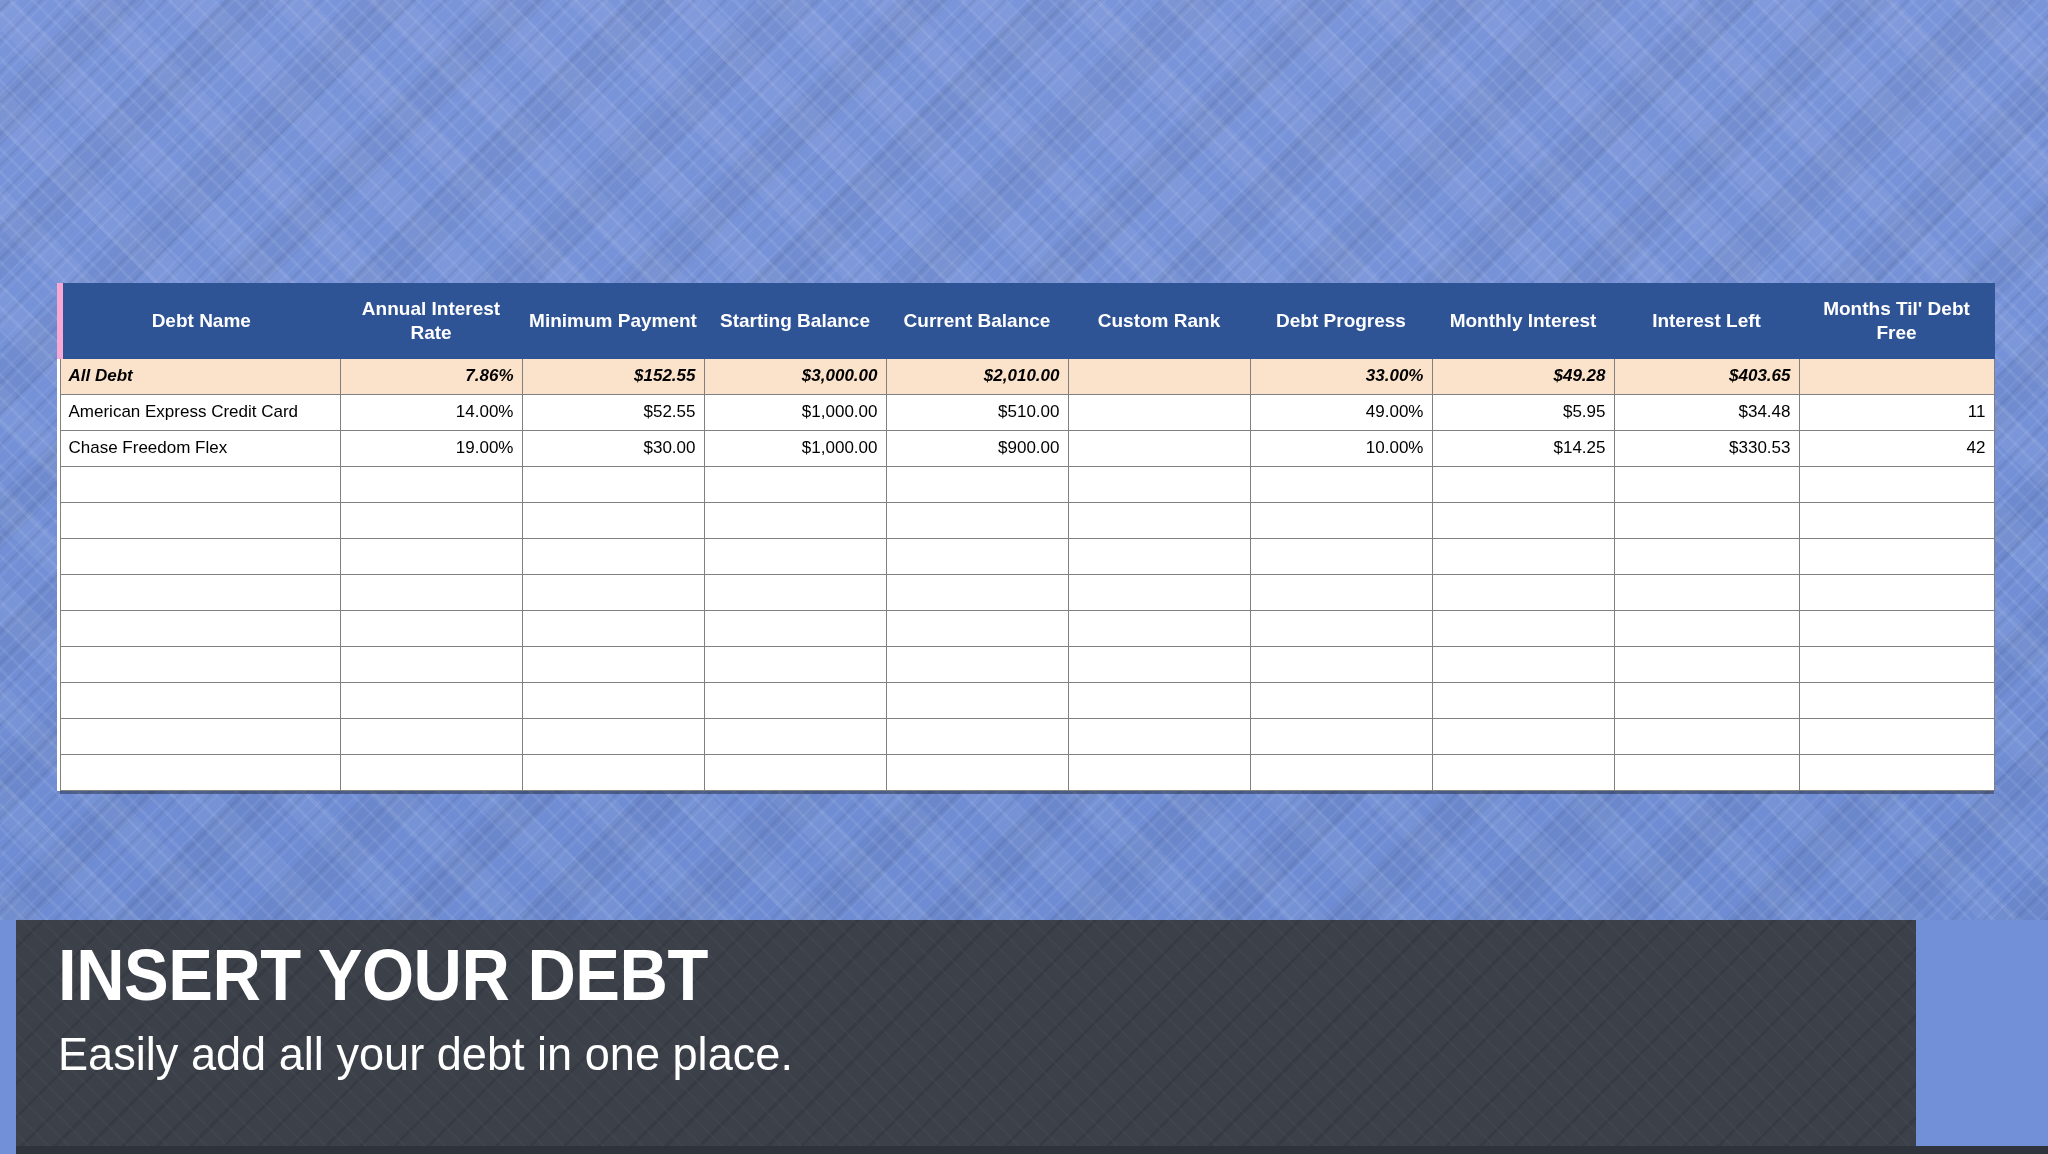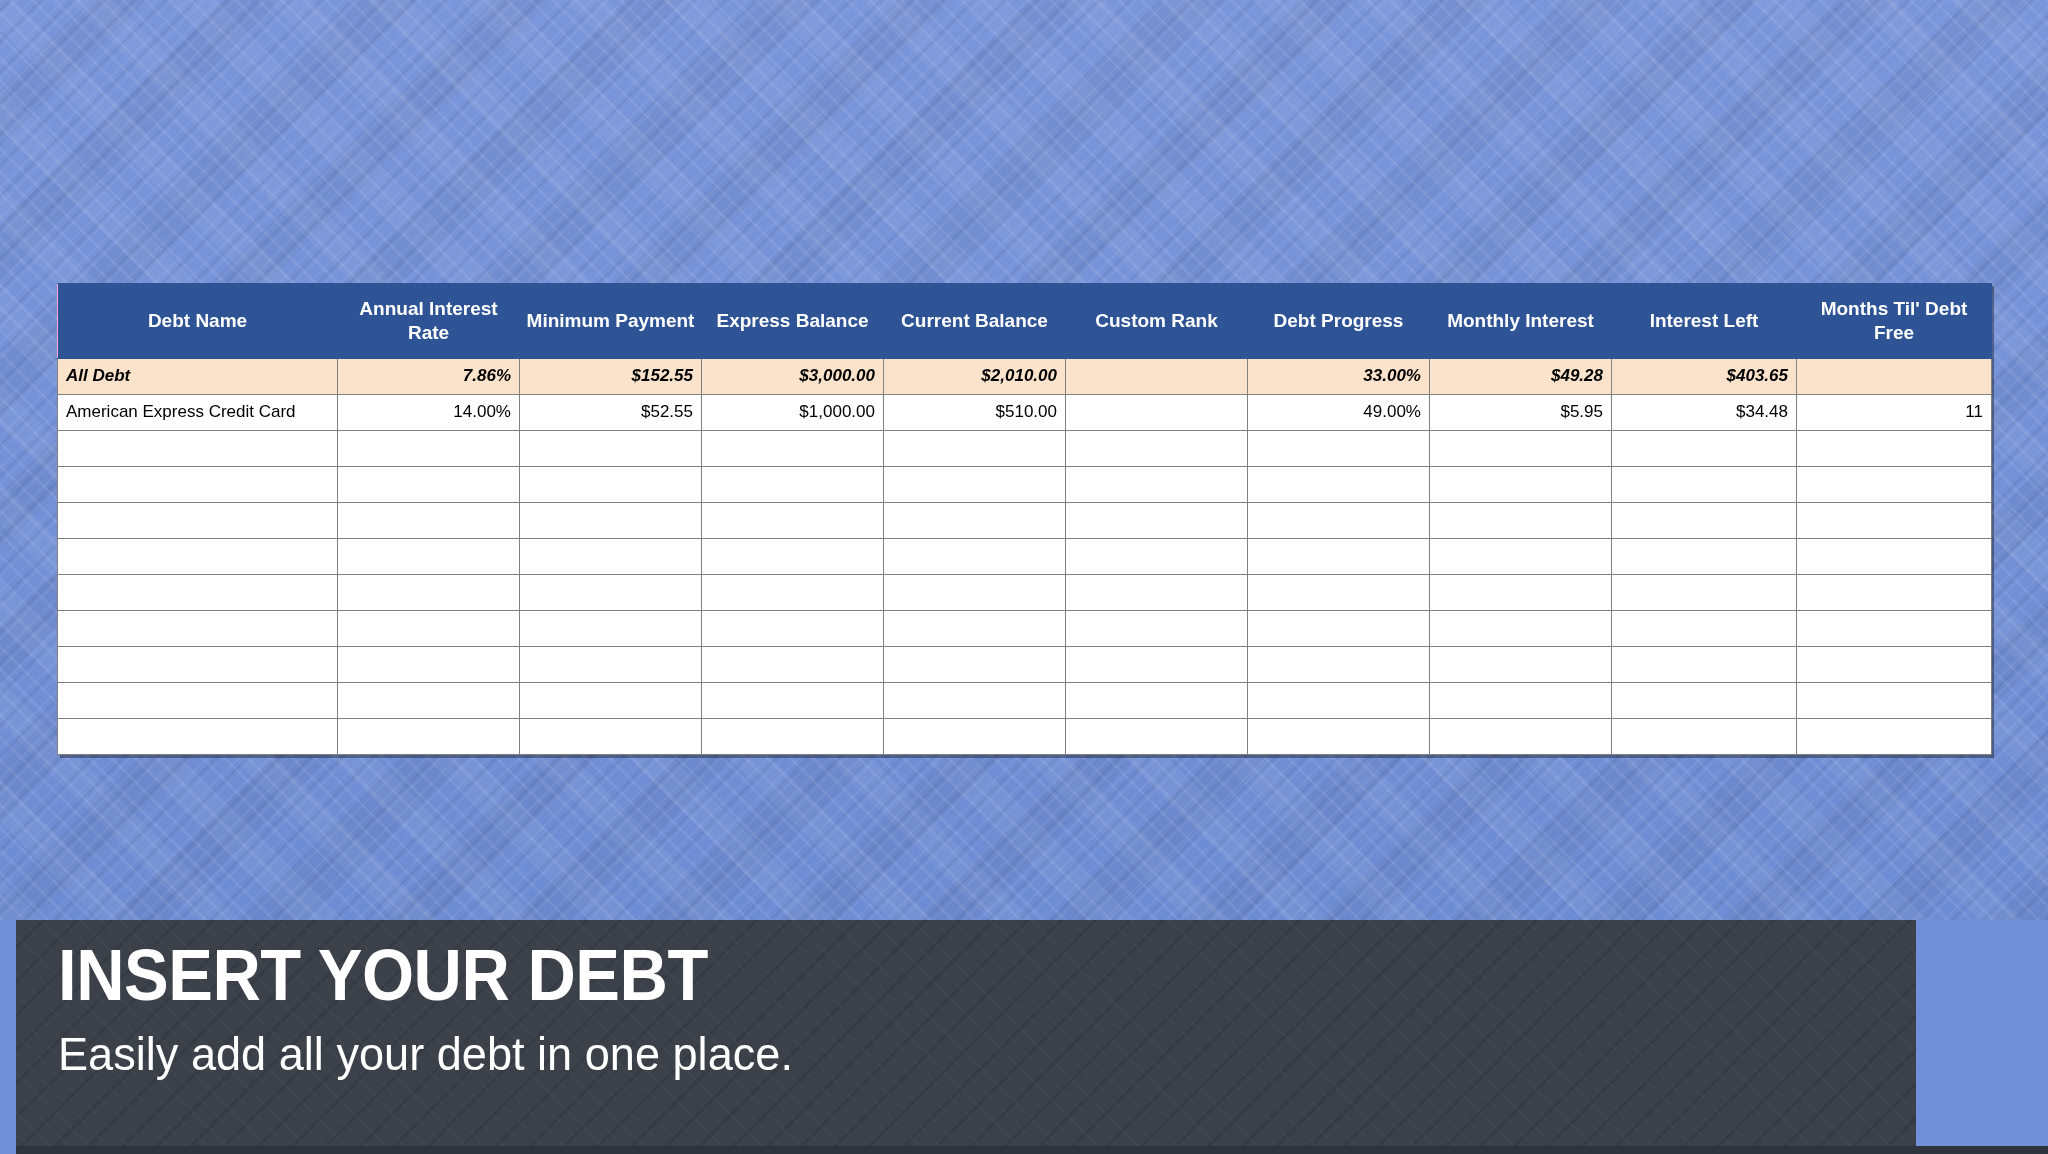--- a/index.html
+++ b/index.html
@@ -86,21 +86,21 @@
     color: #ffffff;
     font-weight: bold;
     font-size: 19px;
     line-height: 1.25;
     padding: 13px 6px;
     text-align: center;
     border: 1px solid #2f5496;
     vertical-align: middle;
   }
   table.sheet thead th.first {
-    border-left: 1px solid #f9a8d4;
+    border-left: 6px solid #f9a8d4;
   }
 
   table.sheet td {
     border: 1px solid #808080;
     height: 31px;
     padding: 2px 8px;
     vertical-align: middle;
     font-size: 17px;
     white-space: nowrap;
     overflow: hidden;
@@ -180,21 +180,21 @@
           <col class="c6">
           <col class="c7">
           <col class="c8">
           <col class="c9">
       </colgroup>
       <thead>
         <tr>
           <th class="first">Debt Name</th>
           <th>Annual Interest Rate</th>
           <th>Minimum Payment</th>
-          <th>Express Balance</th>
+          <th>Starting Balance</th>
           <th>Current Balance</th>
           <th>Custom Rank</th>
           <th>Debt Progress</th>
           <th>Monthly Interest</th>
           <th>Interest Left</th>
           <th>Months Til' Debt Free</th>
         </tr>
       </thead>
       <tbody>
         <tr class="total-row">
@@ -216,20 +216,32 @@
           <td class="num">$52.55</td>
           <td class="num">$1,000.00</td>
           <td class="num">$510.00</td>
           <td class="num"></td>
           <td class="num">49.00%</td>
           <td class="num">$5.95</td>
           <td class="num">$34.48</td>
           <td class="num">11</td>
         </tr>
 
+        <tr>
+          <td class="txt">Chase Freedom Flex</td>
+          <td class="num">19.00%</td>
+          <td class="num">$30.00</td>
+          <td class="num">$1,000.00</td>
+          <td class="num">$900.00</td>
+          <td class="num"></td>
+          <td class="num">10.00%</td>
+          <td class="num">$14.25</td>
+          <td class="num">$330.53</td>
+          <td class="num">42</td>
+        </tr>
 
 
         <tr>
           <td class="txt empty"></td>
           <td class="num empty"></td>
           <td class="num empty"></td>
           <td class="num empty"></td>
           <td class="num empty"></td>
           <td class="num empty"></td>
           <td class="num empty"></td>

